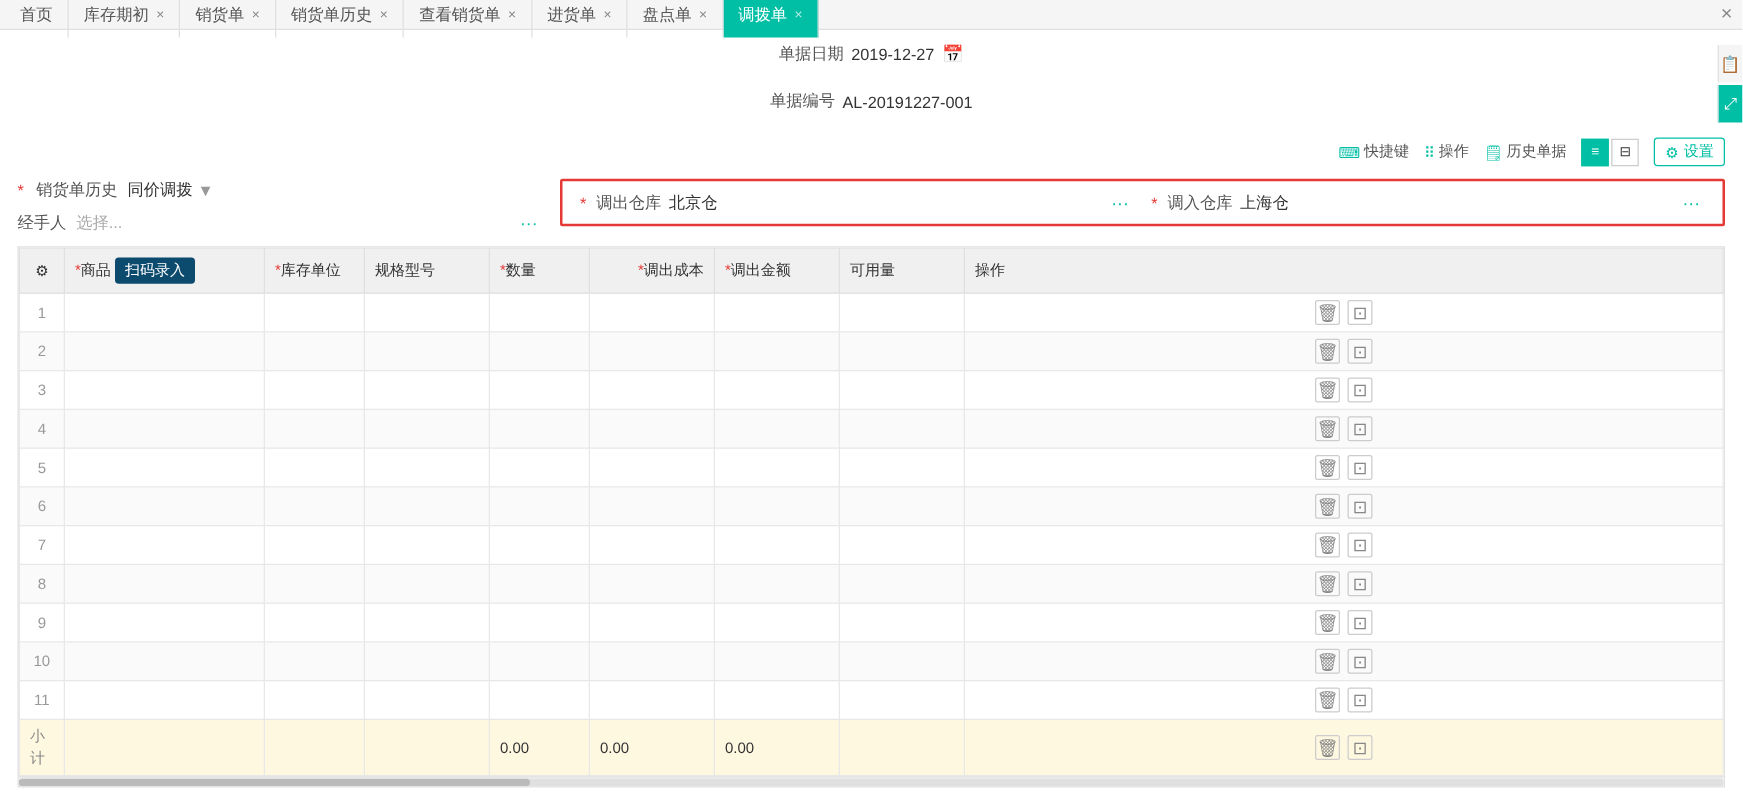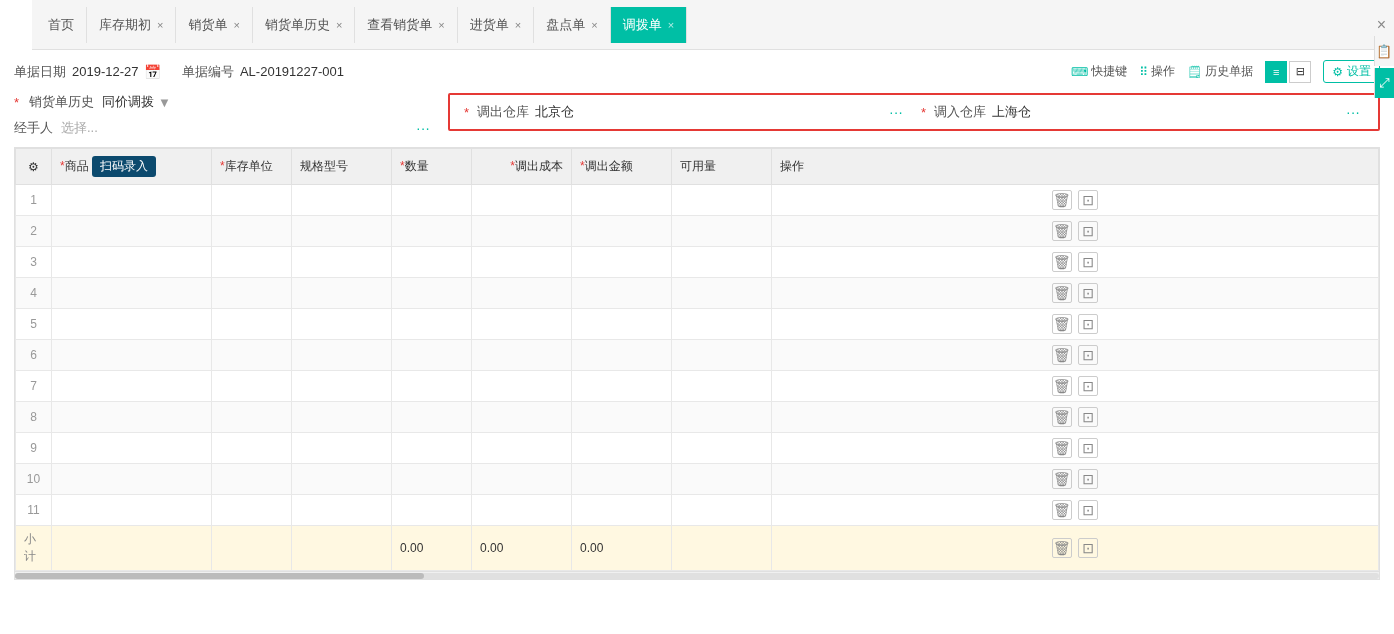--- a/index.html
+++ b/index.html
@@ -4,24 +4,23 @@
   <style>
     * { box-sizing: border-box; margin: 0; padding: 0; }
     body { font-family: 'Microsoft YaHei', sans-serif; font-size: 13px; color: #333; background: #fff; overflow: hidden; }
 
     
     .tab-bar {
       display: flex;
       align-items: center;
       border-bottom: 1px solid #e0e0e0;
       background: #f5f5f5;
-      height: 50px;
+      height: 24px;
       padding: 0 4px;
       position: relative;
-      margin-left: 32px;
     }
     .tab-item {
       display: flex;
       align-items: center;
       padding: 0 12px;
       height: 36px;
       cursor: pointer;
       font-size: 13px;
       color: #555;
       border-right: 1px solid #e0e0e0;
@@ -56,20 +55,21 @@
       padding: 10px 14px;
       background: #fff;
     }
 
     
     .header-row {
       display: flex;
       align-items: center;
       gap: 20px;
       margin-bottom: 10px;
+      flex-direction: column;
     }
     .field-group {
       display: flex;
       align-items: center;
       gap: 6px;
     }
     .field-label { color: #555; font-size: 13px; }
     .field-value { color: #333; font-size: 13px; }
     .calendar-icon { color: #00bfa5; cursor: pointer; font-size: 14px; }
     .header-actions {

